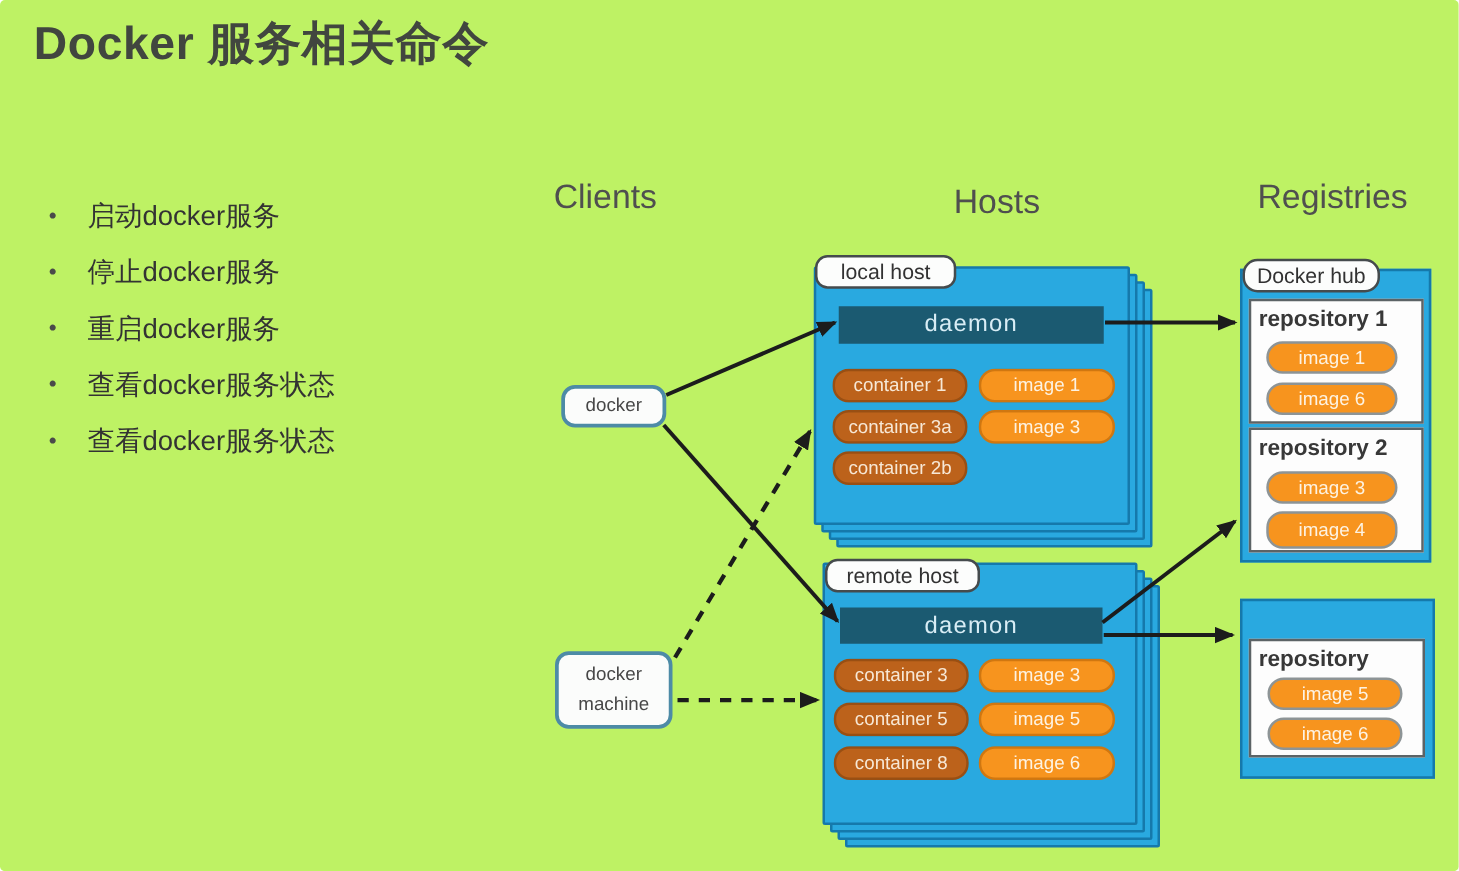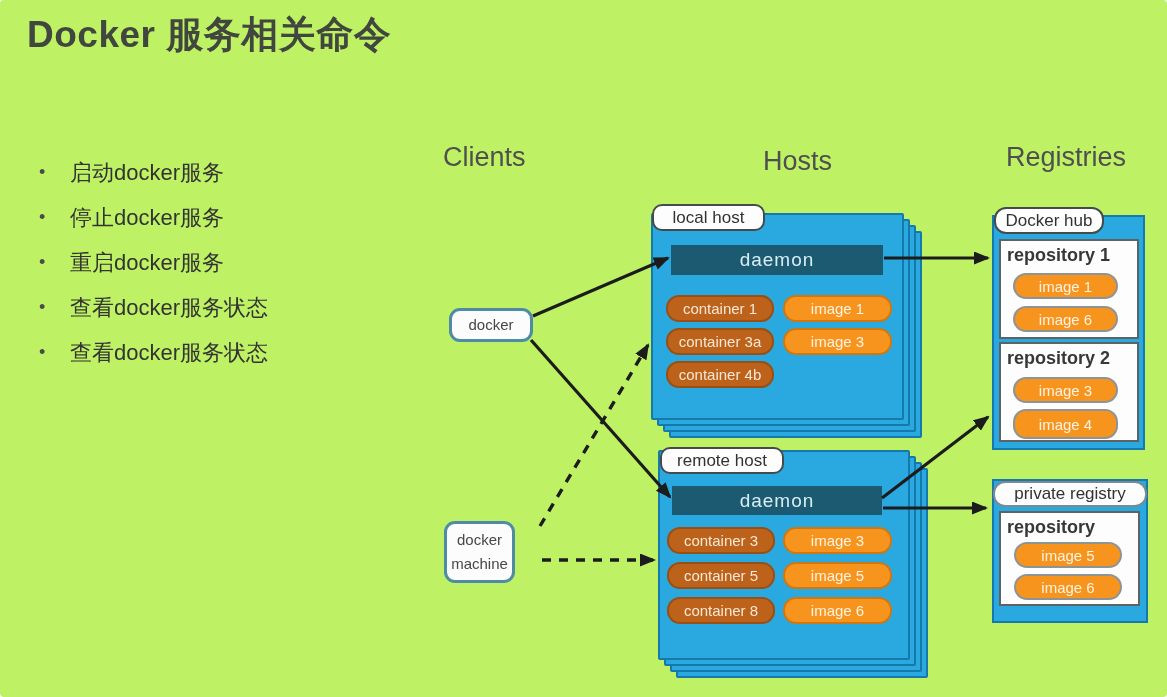--- a/index.html
+++ b/index.html
@@ -53,31 +53,31 @@
     <li><span>重启docker服务</span></li>
     <li><span>查看docker服务状态</span></li>
     <li><span>查看docker服务状态</span></li>
   </ul>
 
   <div class="abs col-header" style="left:443px;top:142px;">Clients</div>
   <div class="abs col-header" style="left:763px;top:146px;">Hosts</div>
   <div class="abs col-header" style="left:1006px;top:142px;">Registries</div>
 
   <div class="abs client-box" style="left:449px;top:308px;width:84px;height:34px;">docker</div>
-  <div class="abs client-box" style="left:444px;top:521px;width:71px;height:62px;padding:3px 10px;">docker machine</div>
+  <div class="abs client-box" style="left:444px;top:521px;width:94px;height:62px;padding:3px 10px;">docker machine</div>
 
   <div class="abs sheet" style="left:669px;top:231px;width:253px;height:207px;"></div>
   <div class="abs sheet" style="left:663px;top:225px;width:253px;height:207px;"></div>
   <div class="abs sheet" style="left:657px;top:219px;width:253px;height:207px;"></div>
   <div class="abs sheet" style="left:651px;top:213px;width:253px;height:207px;"></div>
   <div class="abs tab" style="left:652px;top:204px;width:113px;height:27px;">local host</div>
   <div class="abs daemon" style="left:671px;top:245px;width:212px;height:30px;">daemon</div>
   <div class="abs pill container" style="left:666px;top:295px;width:108px;height:27px;">container 1</div>
   <div class="abs pill container" style="left:666px;top:328px;width:108px;height:27px;">container 3a</div>
-  <div class="abs pill container" style="left:666px;top:361px;width:108px;height:27px;">container 4b</div>
+  <div class="abs pill container" style="left:666px;top:361px;width:108px;height:27px;">container 2b</div>
   <div class="abs pill image" style="left:783px;top:295px;width:109px;height:27px;">image 1</div>
   <div class="abs pill image" style="left:783px;top:328px;width:109px;height:27px;">image 3</div>
 
   <div class="abs sheet" style="left:676px;top:468px;width:252px;height:210px;"></div>
   <div class="abs sheet" style="left:670px;top:462px;width:252px;height:210px;"></div>
   <div class="abs sheet" style="left:664px;top:456px;width:252px;height:210px;"></div>
   <div class="abs sheet" style="left:658px;top:450px;width:252px;height:210px;"></div>
   <div class="abs tab" style="left:660px;top:447px;width:124px;height:27px;">remote host</div>
   <div class="abs daemon" style="left:672px;top:486px;width:210px;height:29px;">daemon</div>
   <div class="abs pill container" style="left:667px;top:527px;width:108px;height:27px;">container 3</div>
@@ -94,21 +94,20 @@
   </div>
   <div class="abs pill hub" style="left:1013px;top:273px;width:105px;height:26px;">image 1</div>
   <div class="abs pill hub" style="left:1013px;top:306px;width:105px;height:26px;">image 6</div>
   <div class="abs repo" style="left:999px;top:342px;width:140px;height:100px;">
     <span class="repo-name">repository 2</span>
   </div>
   <div class="abs pill hub" style="left:1013px;top:377px;width:105px;height:26px;">image 3</div>
   <div class="abs pill hub" style="left:1013px;top:409px;width:105px;height:30px;">image 4</div>
 
   <div class="abs registry" style="left:992px;top:479px;width:156px;height:144px;"></div>
-  <div class="abs tab" style="left:993px;top:481px;width:154px;height:26px;border-radius:12px;border-color:#7e898d;">private registry</div>
   <div class="abs repo" style="left:999px;top:511px;width:141px;height:95px;">
     <span class="repo-name">repository</span>
   </div>
   <div class="abs pill hub" style="left:1014px;top:542px;width:108px;height:26px;">image 5</div>
   <div class="abs pill hub" style="left:1014px;top:574px;width:108px;height:26px;">image 6</div>
 
   <svg class="arrows" width="1167" height="697" viewBox="0 0 1167 697">
     <defs>
       <marker id="ah" markerUnits="userSpaceOnUse" markerWidth="17" markerHeight="14" refX="14" refY="6.5" orient="auto">
         <path d="M0,0 L16,6.5 L0,13 z" fill="#1c1c1c"></path>

